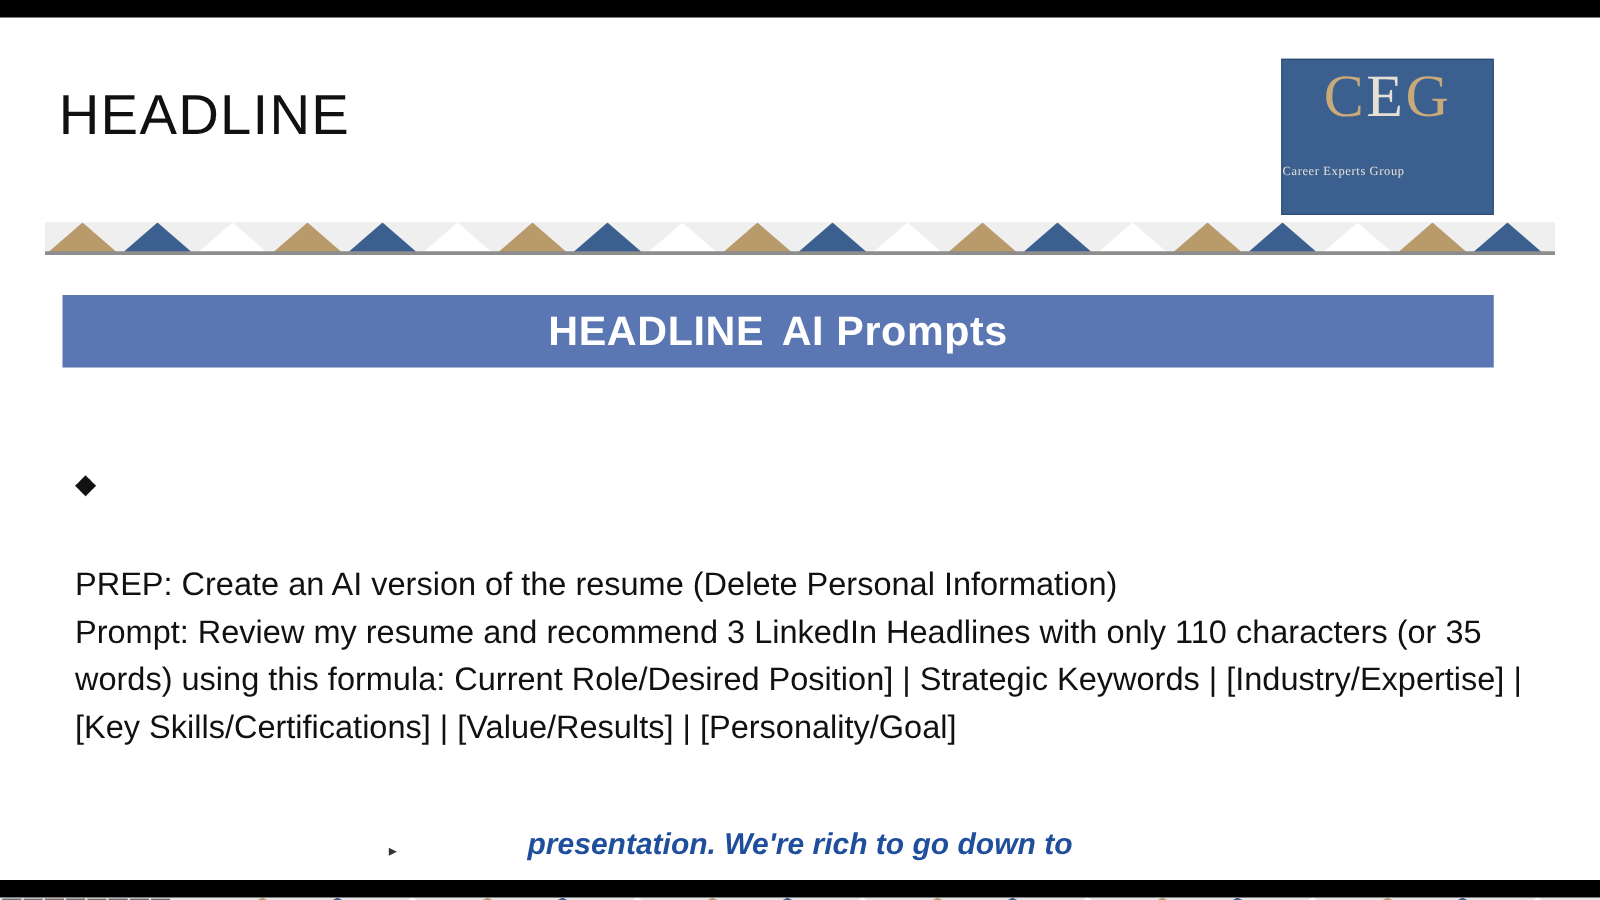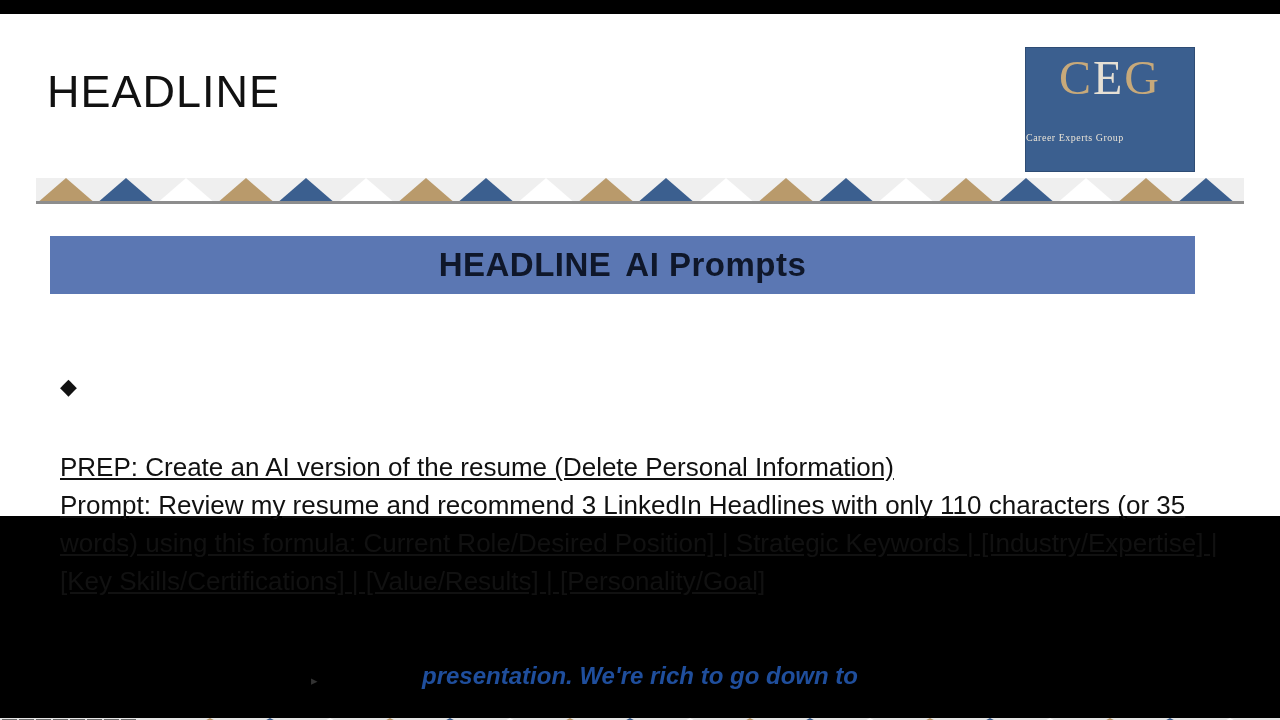--- a/index.html
+++ b/index.html
@@ -18,21 +18,21 @@
     width: 1280px;
     height: 720px;
     background: #000000;
   }
   
   .slide {
     position: absolute;
     left: 0;
     top: 14px;
     width: 1280px;
-    height: 502px;
+    height: 690px;
     background: #ffffff;
   }
   .slide-title {
     position: absolute;
     left: 47px;
     top: 55px;
     font-size: 45px;
     line-height: 1;
     letter-spacing: 1px;
     color: #111111;
@@ -98,21 +98,21 @@
     left: 50px;
     top: 222px;
     width: 1145px;
     height: 58px;
     background: #5b77b3;
     display: flex;
     align-items: center;
     justify-content: center;
   }
   .headline-bar .txt {
-    color: #0f172a;
+    color: #ffffff;
     font-size: 33px;
     font-weight: bold;
     letter-spacing: 0.5px;
   }
   .headline-bar .txt .gap {
     display: inline-block;
     width: 14px;
   }
   
   .bullet-row {
@@ -136,21 +136,20 @@
   }
   
   .body-text {
     position: absolute;
     left: 60px;
     top: 434px;
     width: 1160px;
     font-size: 26px;
     line-height: 38px;
     color: #111111;
-    text-decoration: underline;
   }
   
   .caption {
     position: absolute;
     left: 0;
     top: 648px;
     width: 1280px;
     text-align: center;
     font-size: 24px;
     font-weight: bold;

